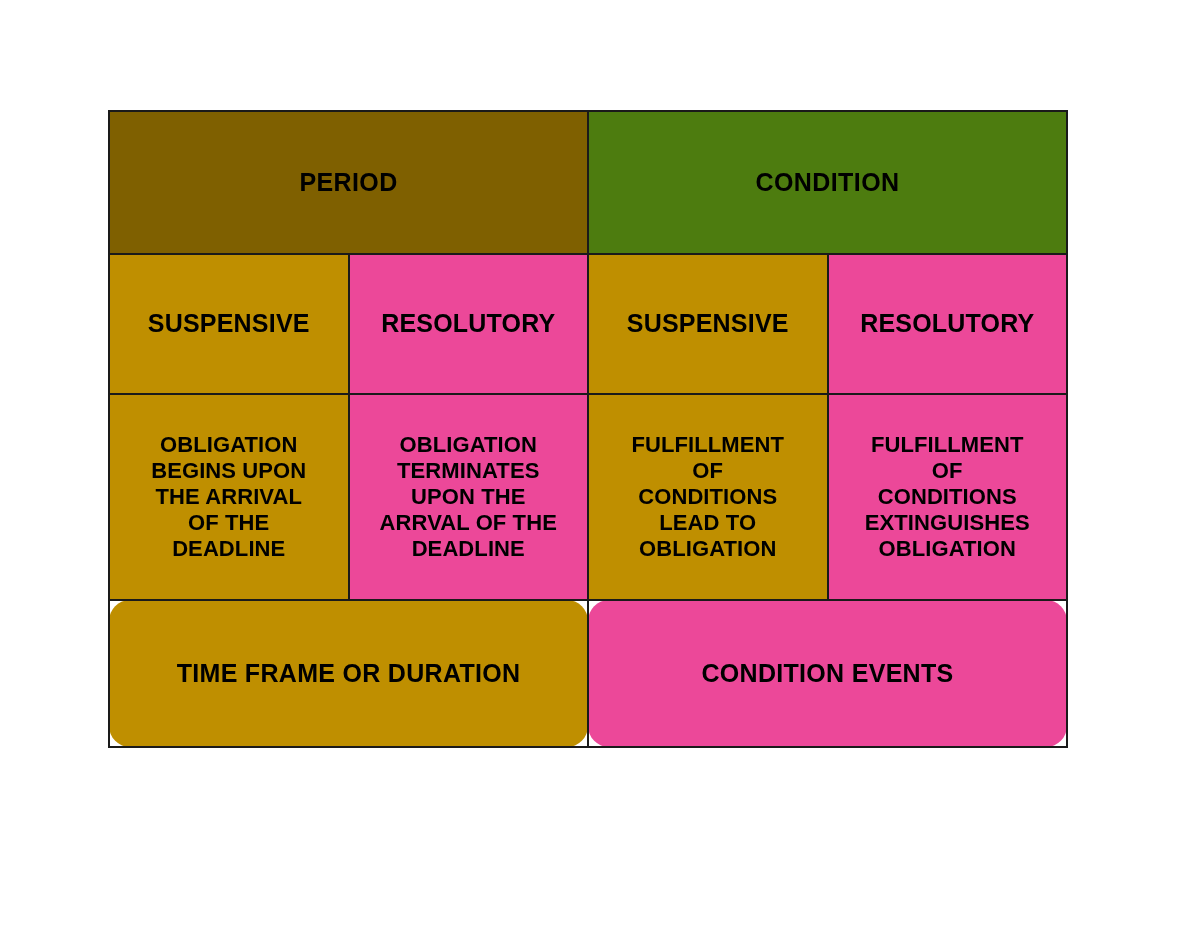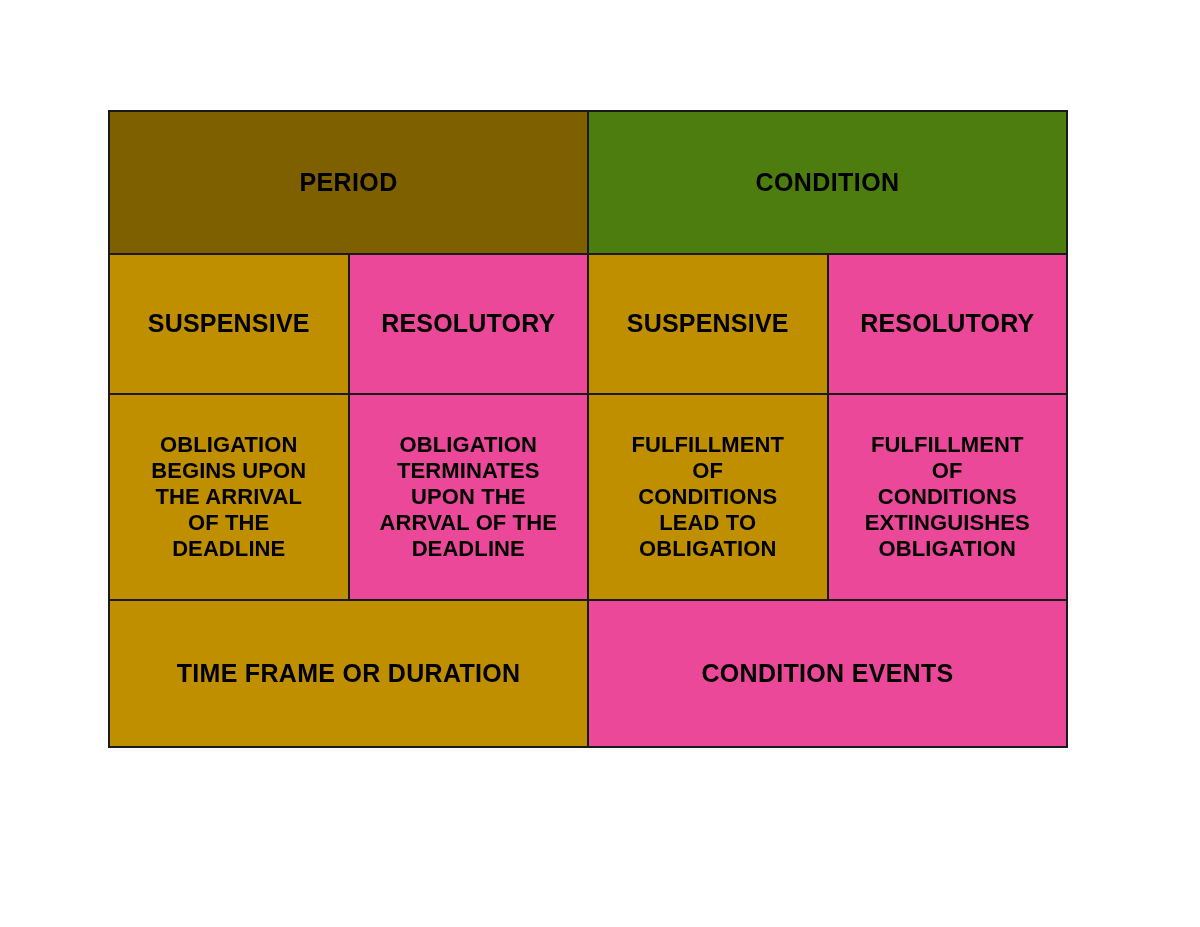--- a/index.html
+++ b/index.html
@@ -64,20 +64,21 @@
     font-size: 25px;
     letter-spacing: 0.2px;
   }
   .row-body td {
     font-size: 22px;
     letter-spacing: 0.1px;
   }
   .row-footer td {
     font-size: 25px;
     letter-spacing: 0.3px;
+    border-radius: 21px;
   }
 
   
   .row-group-header { height: 143px; }
   .row-subheader    { height: 140px; }
   .row-body         { height: 206px; }
   .row-footer       { height: 147px; }
 
   .cell-text {
     display: block;

